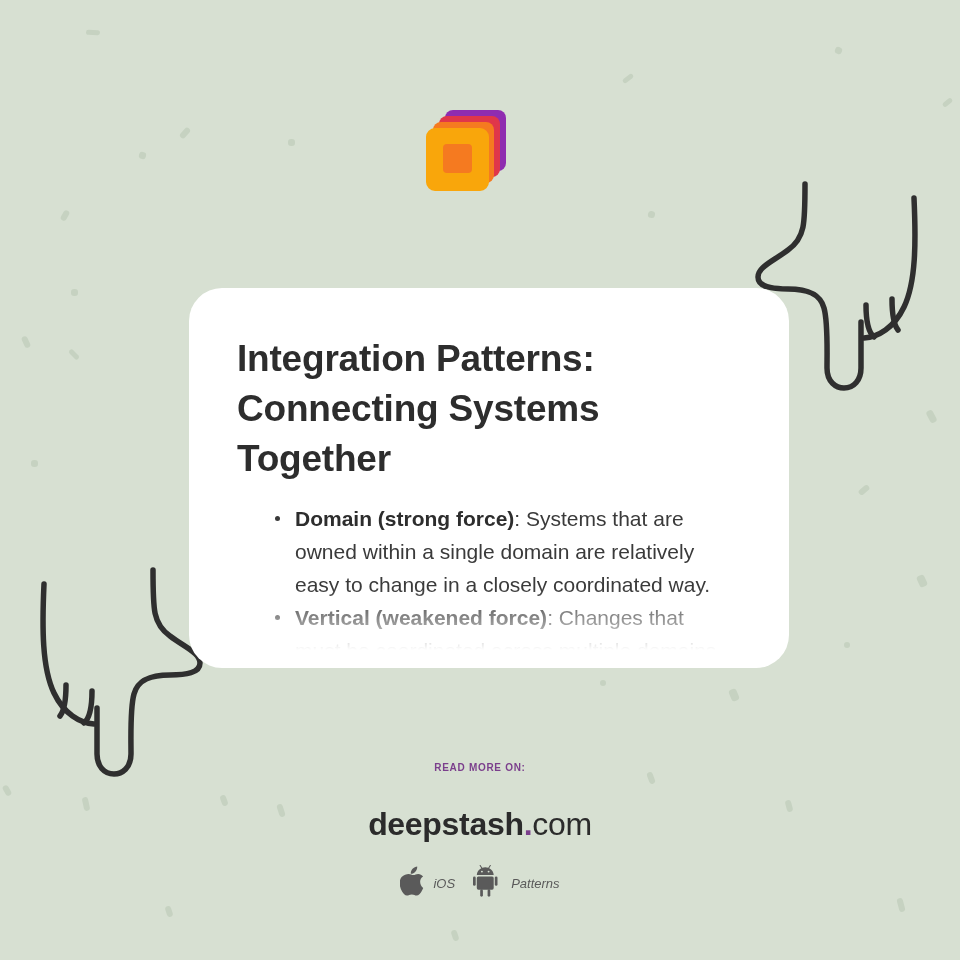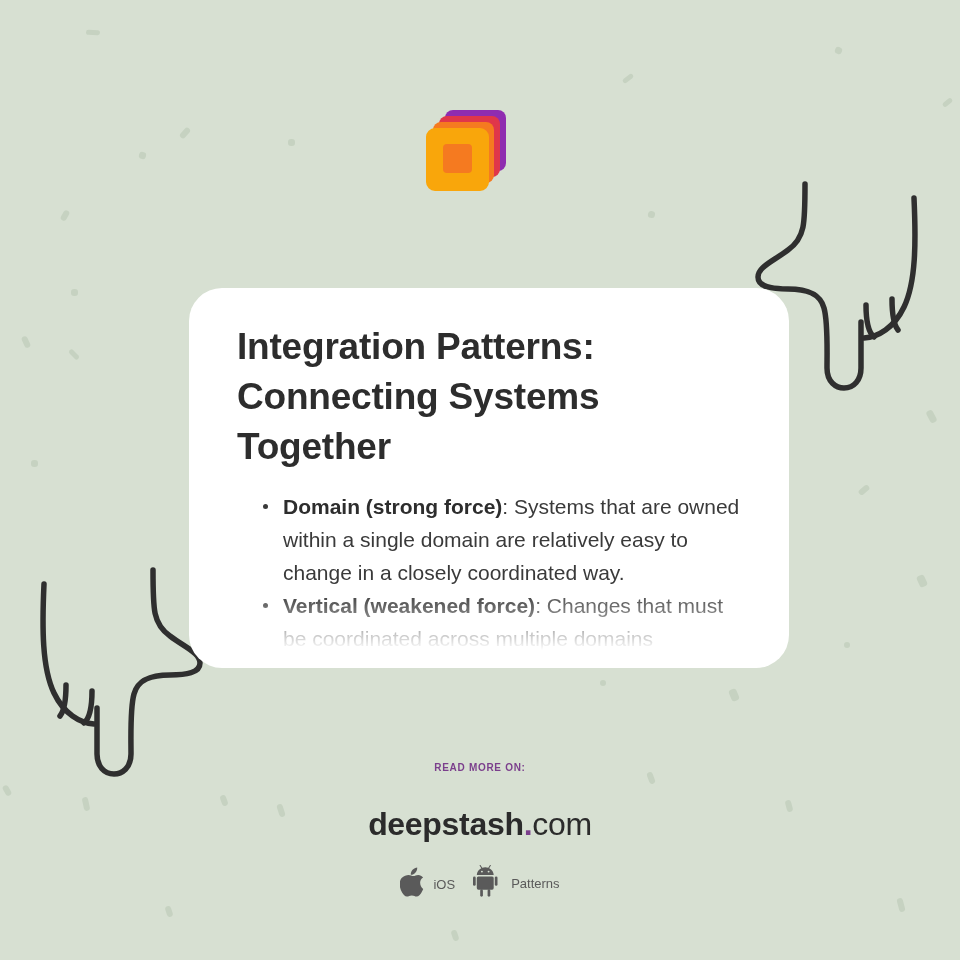--- a/index.html
+++ b/index.html
@@ -62,25 +62,25 @@
   #card-inner {
     padding: 34px 44px 0 48px;
     -webkit-mask-image: linear-gradient(to bottom, #000 0px, #000 300px, rgba(0,0,0,0.45) 338px, rgba(0,0,0,0) 362px);
     mask-image: linear-gradient(to bottom, #000 0px, #000 300px, rgba(0,0,0,0.45) 338px, rgba(0,0,0,0) 362px);
   }
   #card-title {
     font-size: 37px;
     font-weight: bold;
     line-height: 1.35;
     color: #2d2d2d;
-    margin: 0 0 18px 0;
+    margin: 12px 0 18px 0;
     letter-spacing: -0.2px;
   }
   #card-bullets {
-    margin: 4px;
+    margin: 16px;
     padding: 0 0 0 22px;
     list-style: none;
   }
   #card-bullets li {
     position: relative;
     font-size: 21px;
     line-height: 33px;
     color: #3a3a3a;
     margin-bottom: 0px;
     padding-left: 20px;
@@ -122,22 +122,23 @@
     letter-spacing: -0.3px;
   }
   #wordmark .ds-name { font-weight: bold; }
   #wordmark .ds-dot { color: #7b3f8c; font-weight: bold; }
   #wordmark .ds-tld { font-weight: normal; }
 
   #store-row {
     margin-top: 22px;
     display: flex;
     justify-content: center;
-    align-items: flex-end;
+    align-items: center;
     gap: 18px;
+    font-style: italic;
   }
   .store-badge {
     display: flex;
     align-items: center;
     gap: 8px;
   }
   .store-badge .store-label {
     font-size: 13px;
     color: #5a5a5a;
   }

